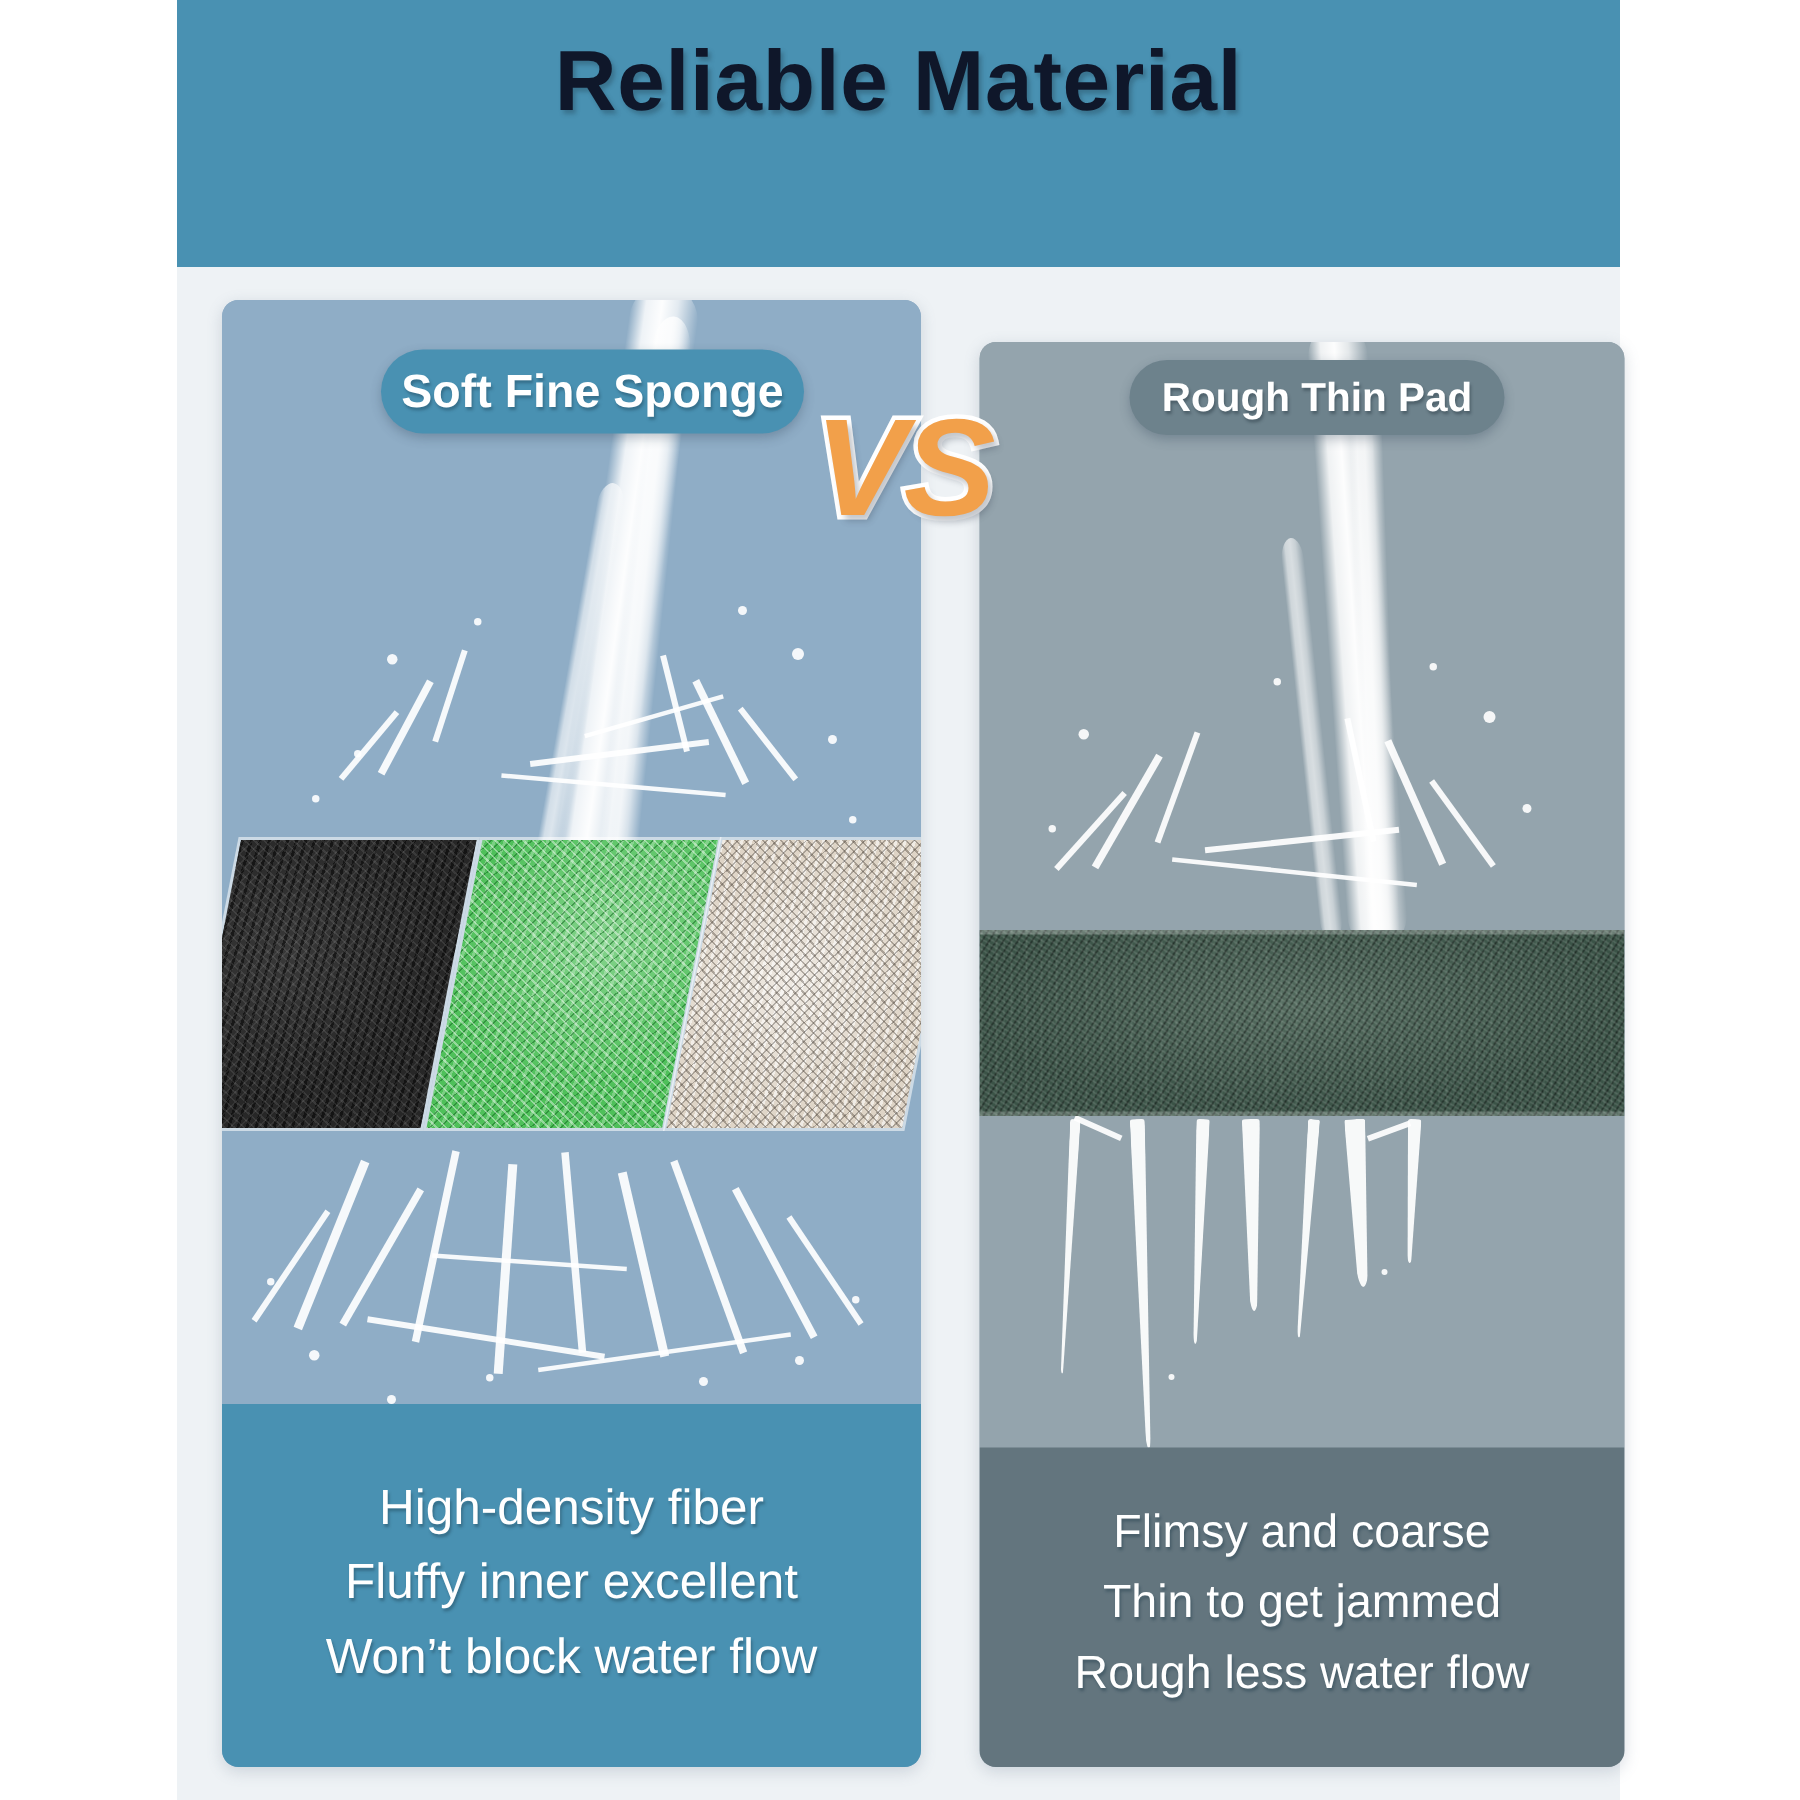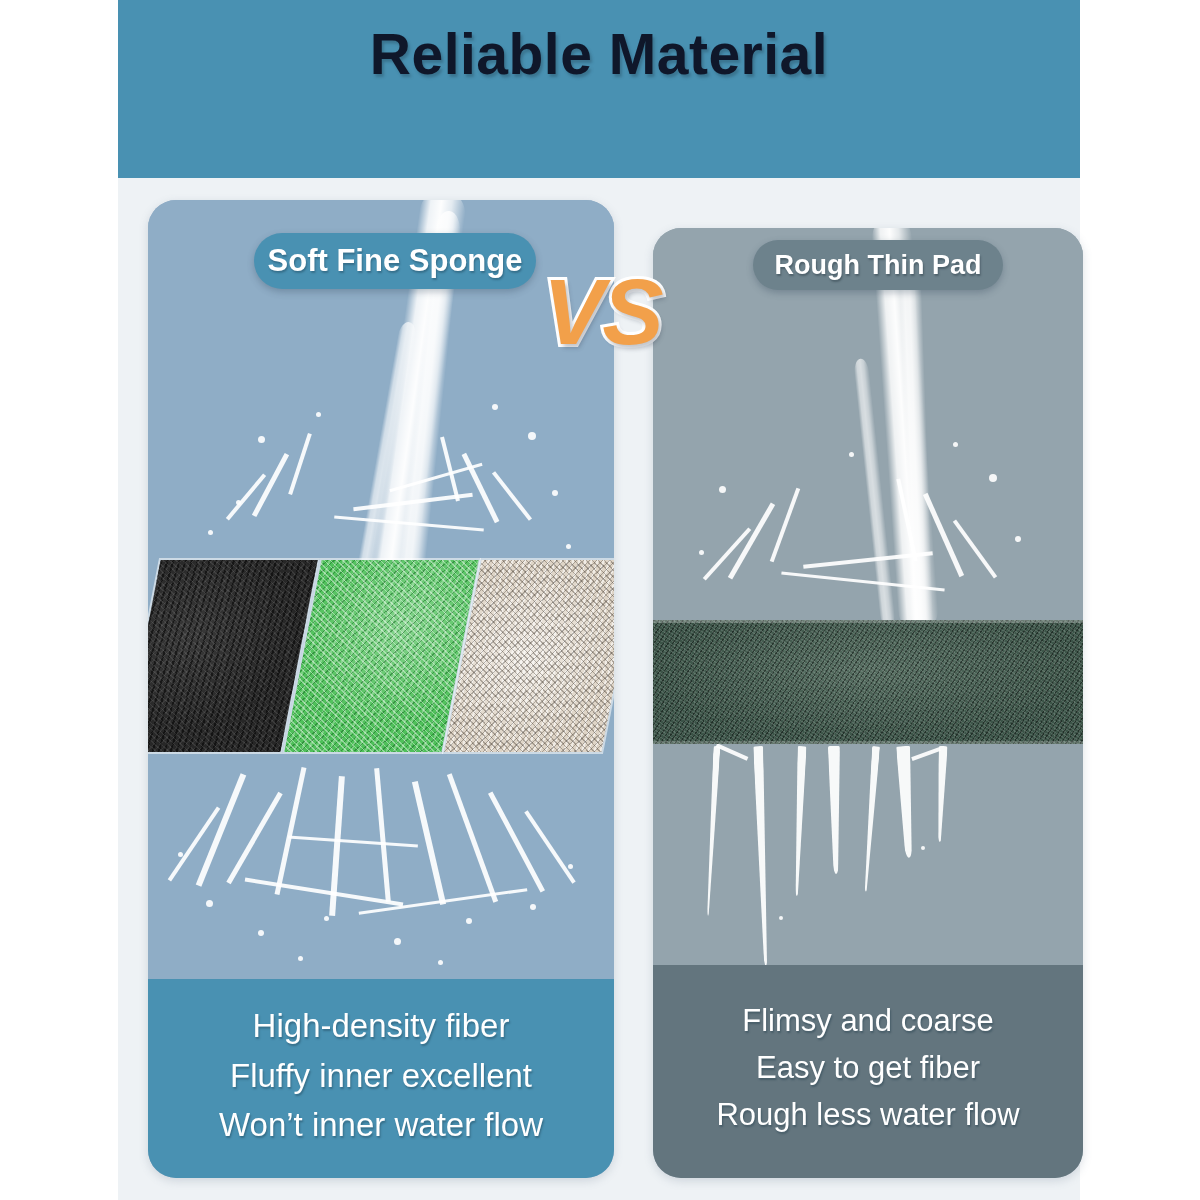--- a/index.html
+++ b/index.html
@@ -53,21 +53,21 @@
     left: 118px;
     top: 178px;
     width: 962px;
     height: 1022px;
     background: #eef2f5;
   }
 
   
   .card {
     position: absolute;
-    border-radius: 28px;
+    border-radius: 11px;
     overflow: hidden;
     box-shadow: 0 3px 10px rgba(90,110,130,0.22);
     padding-left: 45px;
   }
 
   #card-left {
     left: 30px;
     top: 22px;
     width: 466px;
     height: 978px;
@@ -96,21 +96,21 @@
   .footer-panel {
     position: absolute;
     left: 0; right: 0; bottom: 0;
     display: flex;
     flex-direction: column;
     align-items: center;
     justify-content: center;
     gap: 6px;
     padding: 14px 18px 20px;
   }
-  #footer-left  { height: 199px; background: #4991b2; }
+  #footer-left  { height: 242px; background: #4991b2; }
   #footer-right { height: 213px; background: #63757e; }
 
   .footer-line {
     color: #ffffff;
     font-size: 33px;
     line-height: 1.32;
     text-align: center;
     text-shadow: 1px 2px 2px rgba(20,50,65,0.38);
     white-space: nowrap;
   }
@@ -344,21 +344,21 @@
 
       </div>
 
       <div class="badge" id="badge-left">
         <span>Soft Fine Sponge</span>
       </div>
 
       <div class="footer-panel" id="footer-left">
         <div class="footer-line">High-density fiber</div>
         <div class="footer-line">Fluffy inner excellent</div>
-        <div class="footer-line">Won’t inner water flow</div>
+        <div class="footer-line">Won’t block water flow</div>
       </div>
     </div>
 
     <div class="card" id="card-right">
 
       <div class="water-area" id="water-right">
 
         <div class="stream" id="stream-r1"></div>
         <div class="stream" id="stream-r2"></div>
         <div class="stream" id="stream-r3"></div>
@@ -397,21 +397,21 @@
         </div>
 
       </div>
 
       <div class="badge" id="badge-right">
         <span>Rough Thin Pad</span>
       </div>
 
       <div class="footer-panel" id="footer-right">
         <div class="footer-line">Flimsy and coarse</div>
-        <div class="footer-line">Easy to get fiber</div>
+        <div class="footer-line">Thin to get jammed</div>
         <div class="footer-line">Rough less water flow</div>
       </div>
     </div>
 
     <div id="vs-badge">VS</div>
 
   </div>
 </div>
 
 </body></html>

